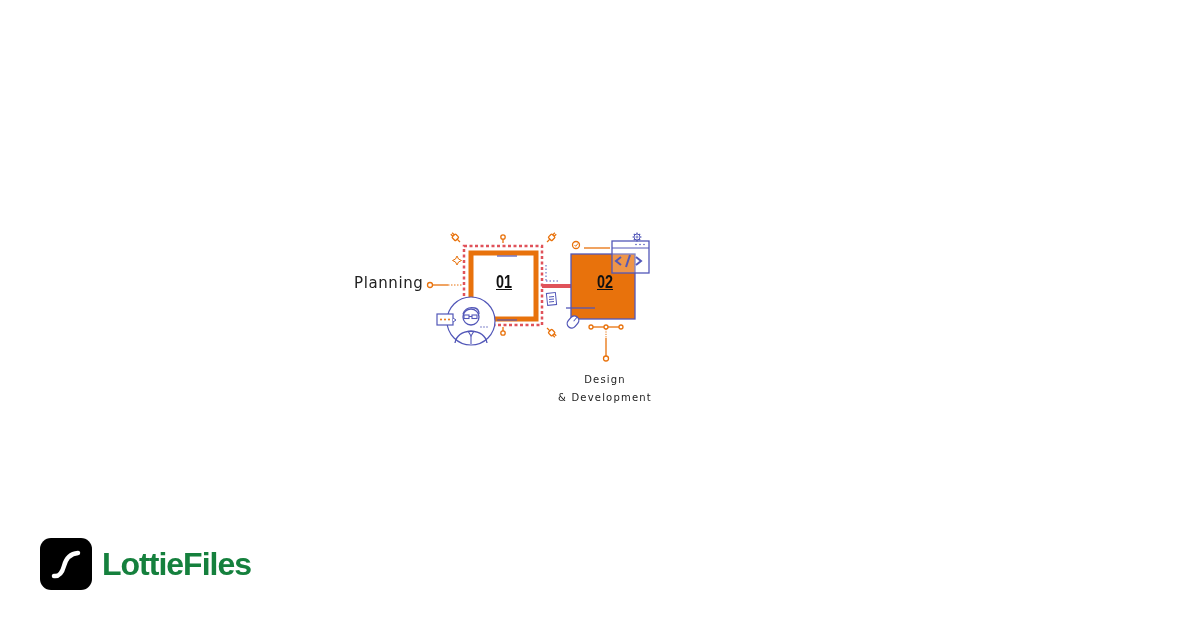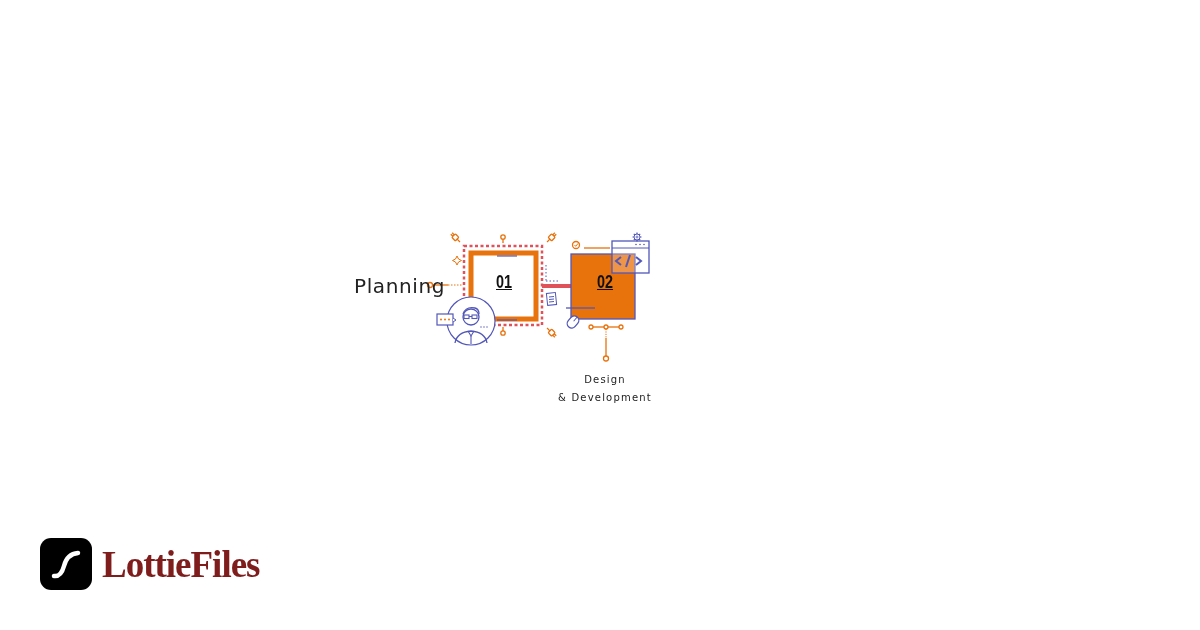--- a/index.html
+++ b/index.html
@@ -2,21 +2,21 @@
 <html><head>
   <meta charset="utf-8">
   <style>
     html, body { margin: 0; padding: 0; }
     body {
       width: 1200px; height: 630px; background: #ffffff; position: relative; overflow: hidden;
       font-family: "Liberation Sans", sans-serif;
     }
     .illustration { position: absolute; left: 0; top: 0; width: 1200px; height: 630px; }
     .label-planning {
-      position: absolute; left: 354px; top: 274px; font-size: 20px; color: #222; letter-spacing: 0.6px;
+      position: absolute; left: 354px; top: 274px; font-size: 15px; color: #222; letter-spacing: 0.6px;
       font-family: "DejaVu Sans", sans-serif;
     }
     .label-design {
       position: absolute; left: 540px; top: 371px; width: 130px; text-align: center;
       font-size: 10px; color: #222; letter-spacing: 1.2px; line-height: 18px;
       font-family: "DejaVu Sans", sans-serif;
     }
     .box-num {
       position: absolute; font-family: "Liberation Sans Narrow", "Liberation Sans", sans-serif;
       font-weight: bold; font-size: 18px; color: #111; text-decoration: underline; transform: scaleX(0.8);
@@ -24,21 +24,21 @@
     .num-01 { left: 494px; top: 272px; }
     .num-02 { left: 595px; top: 272px; }
     .brand {
       position: absolute; left: 40px; top: 538px; display: flex; align-items: center; gap: 10px;
     }
     .brand-logo {
       width: 52px; height: 52px; background: #000; border-radius: 11px; display: flex;
       align-items: center; justify-content: center;
     }
     .brand-name {
-      font-family: Liberation Serif, serif; font-weight: bold; font-size: 37px; color: #7f1d1d;
+      font-family: Liberation Sans, sans-serif; font-weight: bold; font-size: 32px; color: #15803d;
       letter-spacing: -1px;
     }
   </style>
 </head>
 <body>
 
 <div class="illustration">
   <svg width="1200" height="630" viewBox="0 0 1200 630">
 
     <g>

